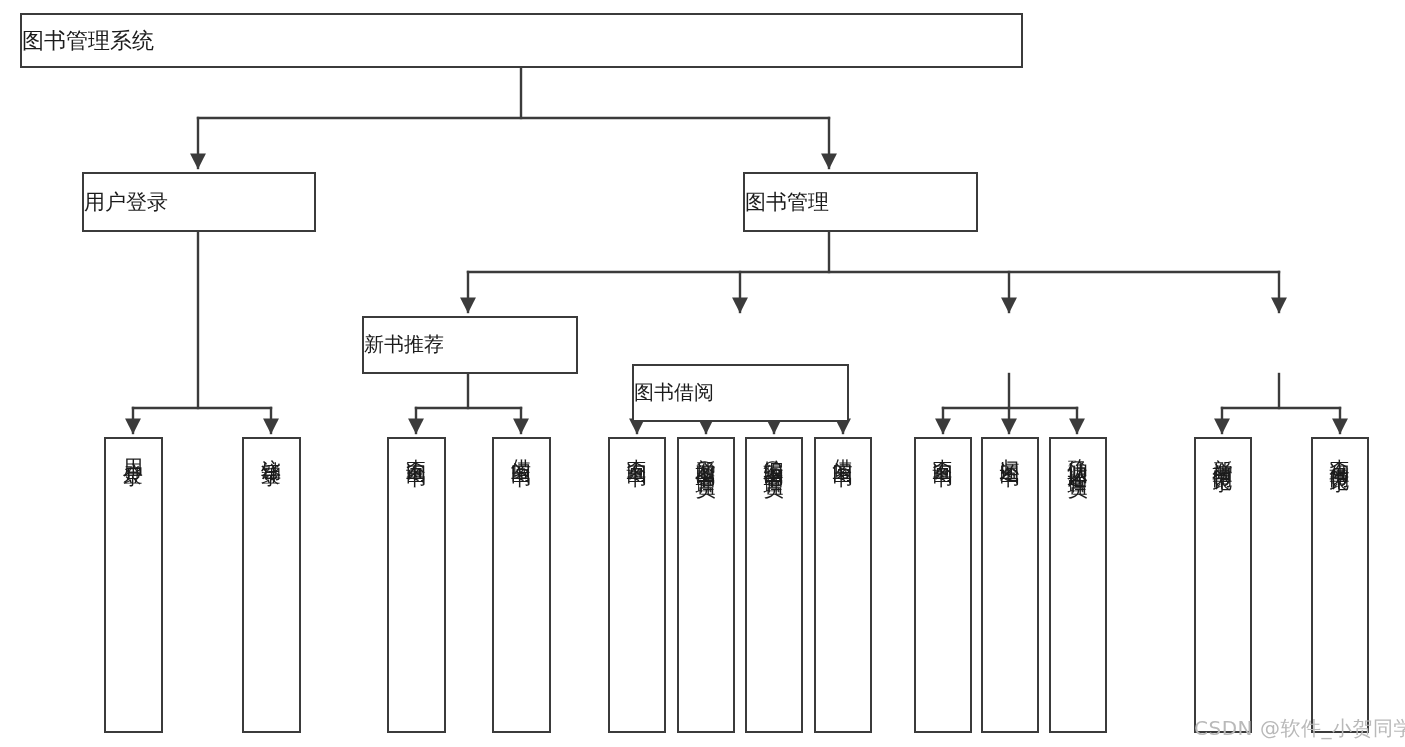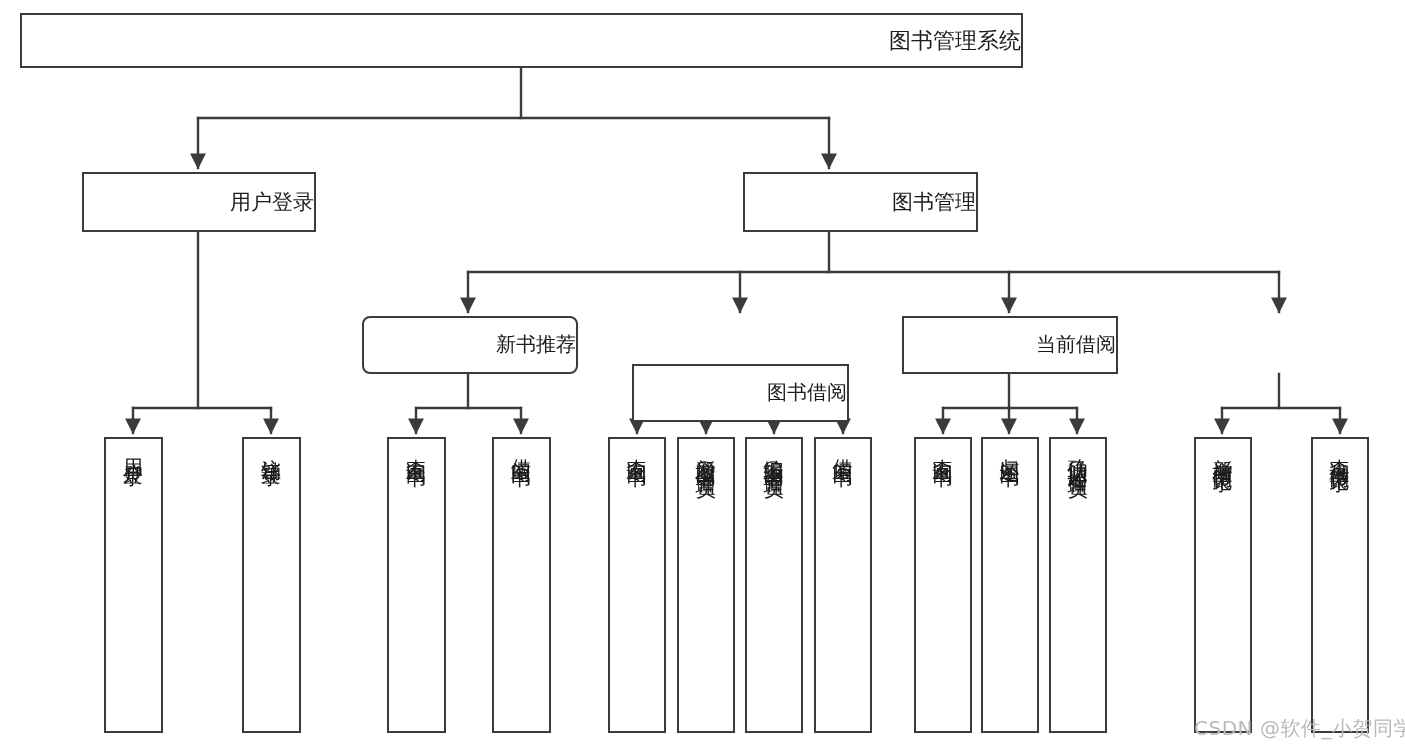--- a/index.html
+++ b/index.html
@@ -26,21 +26,21 @@
     height: 747px;
     pointer-events: none;
   }
   .node {
     position: absolute;
     box-sizing: border-box;
     background: #ffffff;
     border: 2.2px solid #3b3b3b;
     display: flex;
     align-items: center;
-    justify-content: flex-end;
+    justify-content: flex-start;
     color: #1b1b1b;
   }
   .node .lbl {
     display: block;
     text-align: center;
     line-height: 1.18;
     white-space: nowrap;
   }
   
   .n-root { font-size: 22px; }
@@ -132,28 +132,25 @@
     <span class="lbl">图书管理系统</span>
   </div>
 
   <div class="node n-l2" style="left:82px; top:172px; width:234px; height:60px;">
     <span class="lbl">用户登录</span>
   </div>
   <div class="node n-l2" style="left:712px; top:172px; width:235px; height:60px;margin-left:31px;">
     <span class="lbl">图书管理</span>
   </div>
 
-  <div class="node n-l3" style="left:362px; top:316px; width:216px; height:58px;border-radius:8px;">
+  <div class="node n-l3" style="left:362px; top:316px; width:216px; height:58px;">
     <span class="lbl">新书推荐</span>
   </div>
   <div class="node n-l3" style="left:632px; top:316px; width:217px; height:58px;margin-top:48px;">
     <span class="lbl">图书借阅</span>
-  </div>
-  <div class="node n-l3" style="left:902px; top:316px; width:216px; height:58px;">
-    <span class="lbl">当前借阅</span>
   </div>
 
   <div class="node n-leaf" style="left:104px; top:437px; width:59px; height:296px;">
     <span class="lbl">用户登录</span>
   </div>
   <div class="node n-leaf" style="left:242px; top:437px; width:59px; height:296px;">
     <span class="lbl">注销登录</span>
   </div>
 
   <div class="node n-leaf" style="left:387px; top:437px; width:59px; height:296px;">

